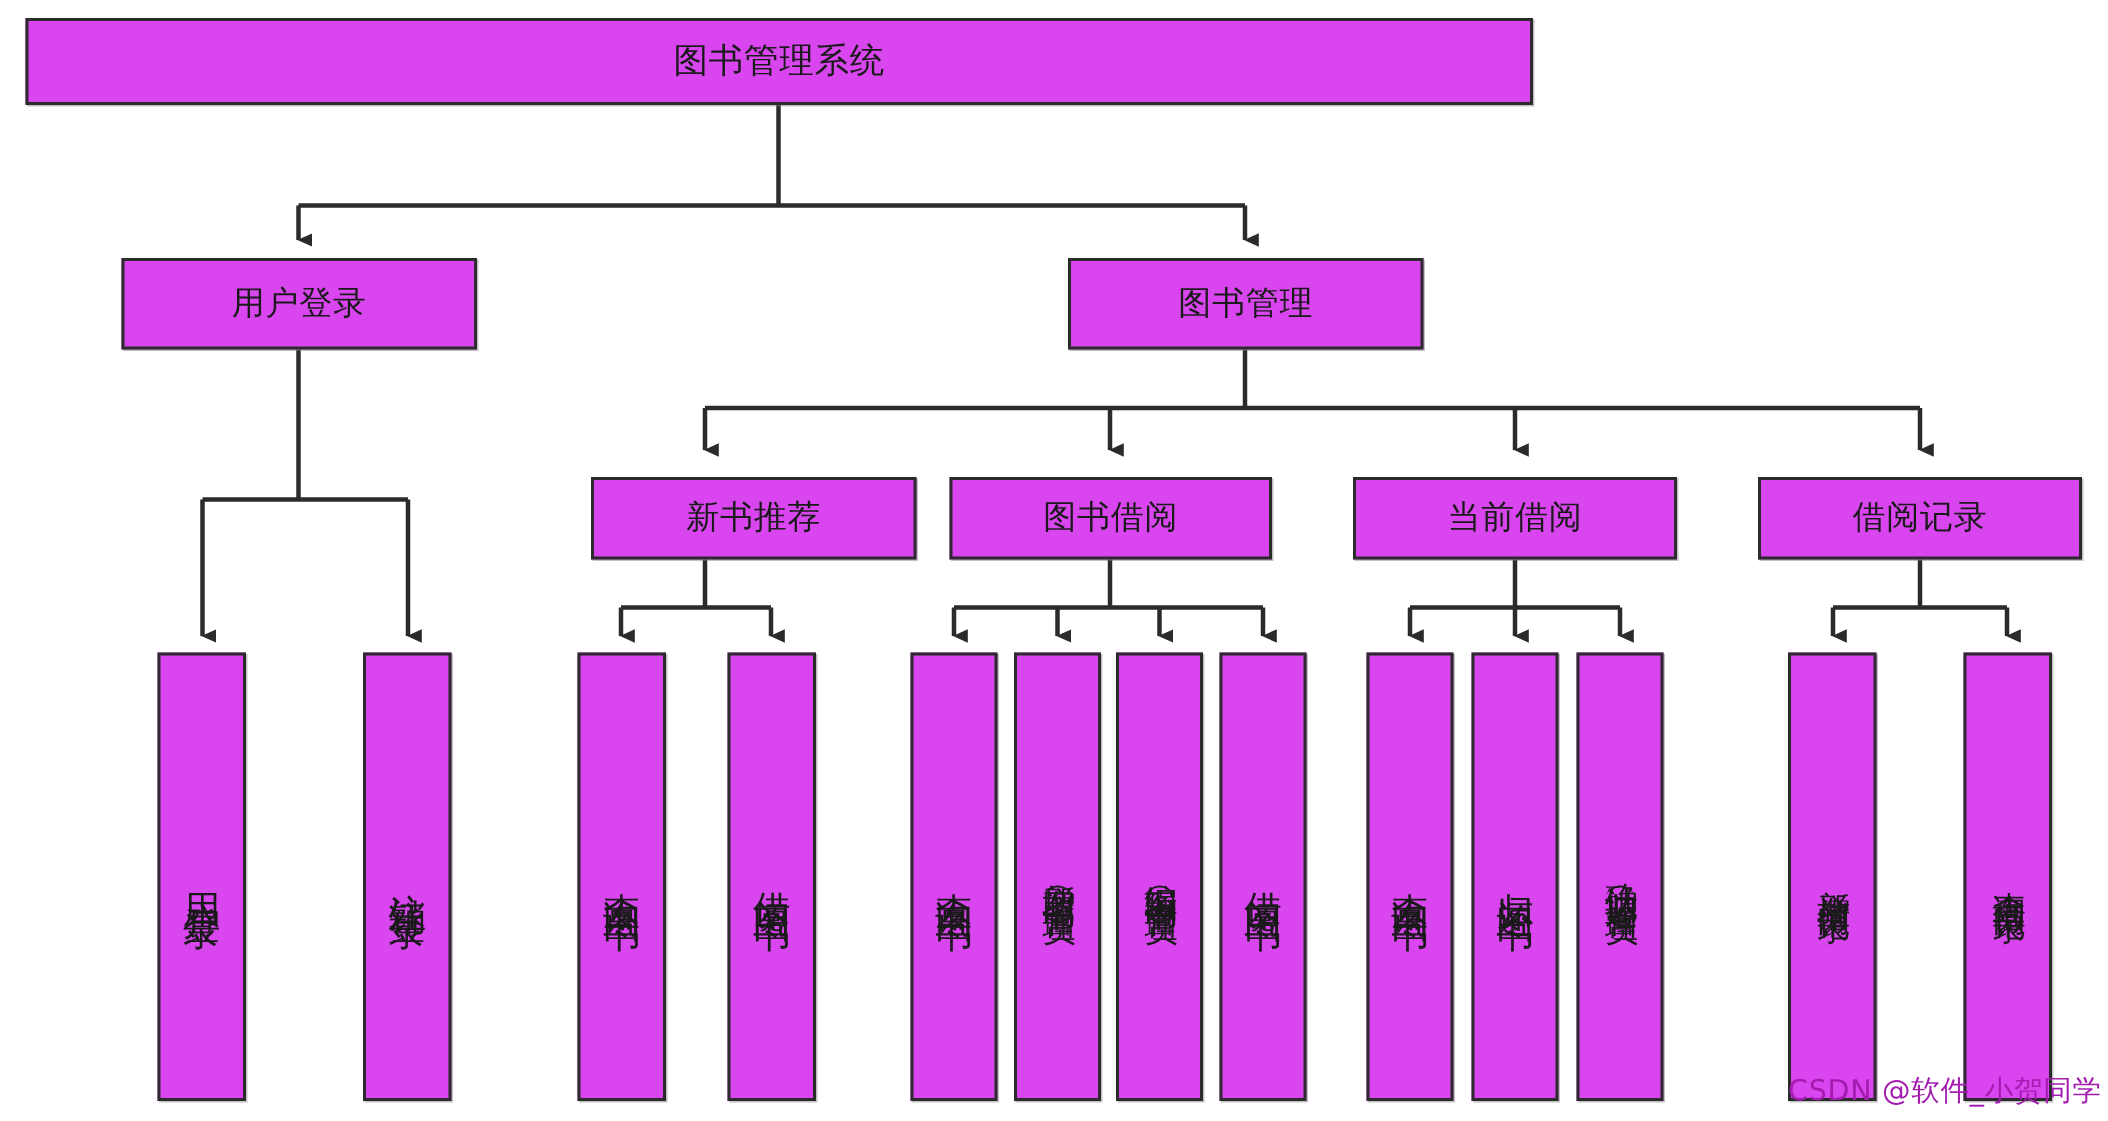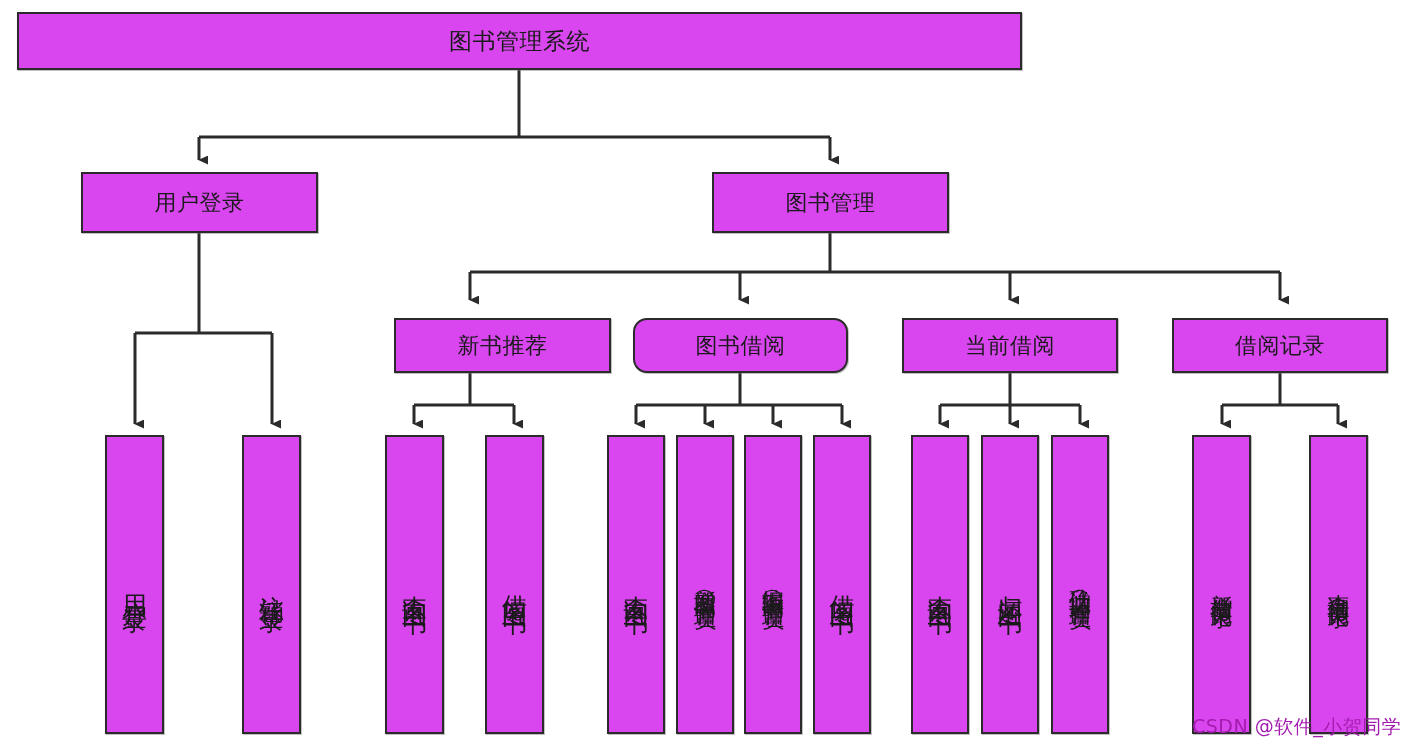--- a/index.html
+++ b/index.html
@@ -142,21 +142,21 @@
   </div>
 
   <div class="node horiz" style="left:712px; top:172px; width:237px; height:61px;justify-content:center;">
     <span class="label">图书管理</span>
   </div>
 
   <div class="node horiz" style="left:362px; top:318px; width:217px; height:55px;margin-left:32px;">
     <span class="label">新书推荐</span>
   </div>
 
-  <div class="node horiz" style="left:633px; top:318px; width:215px; height:55px;border-radius:14px;">
+  <div class="node horiz" style="left:633px; top:318px; width:215px; height:55px;">
     <span class="label">图书借阅</span>
   </div>
 
   <div class="node horiz" style="left:1172px; top:318px; width:216px; height:55px;">
     <span class="label">借阅记录</span>
   </div>
 
   <div class="node horiz" style="left:902px; top:318px; width:216px; height:55px;">
     <span class="label">当前借阅</span>
   </div>

